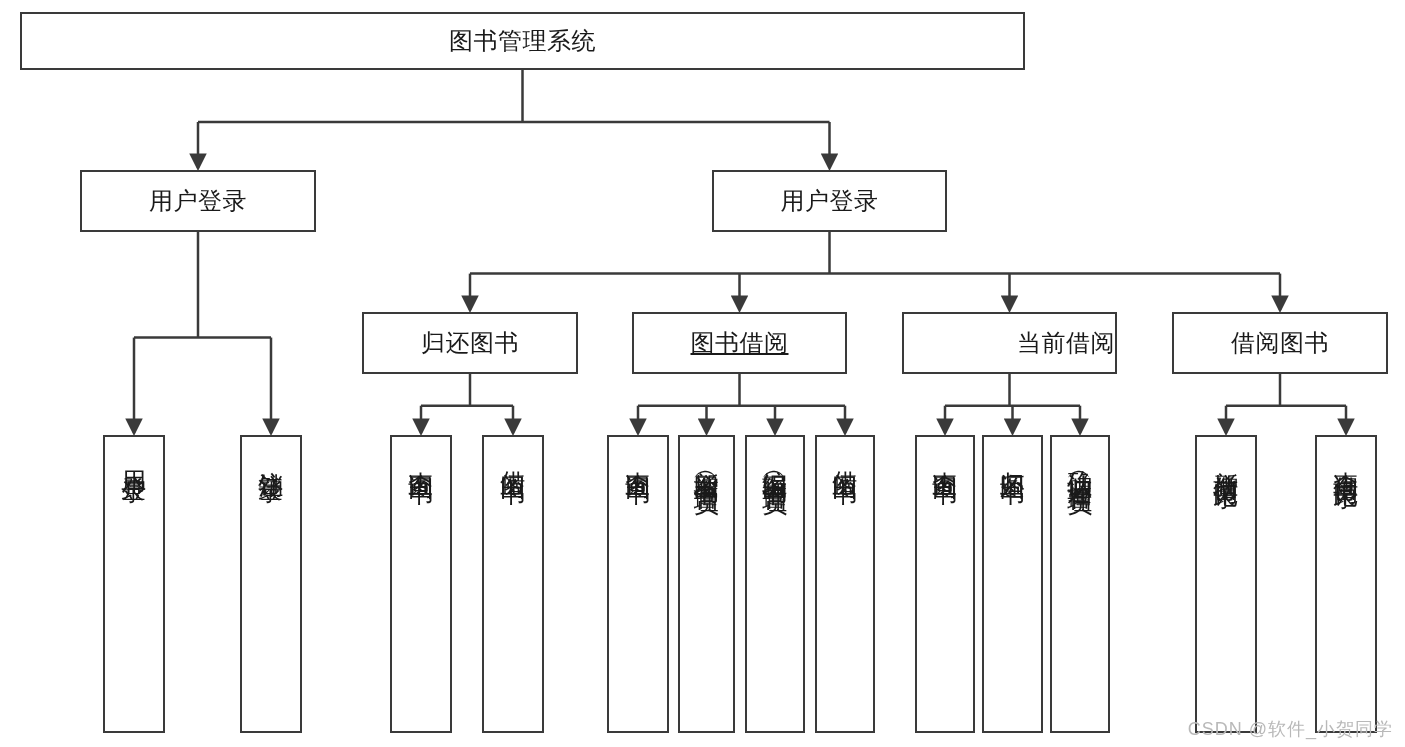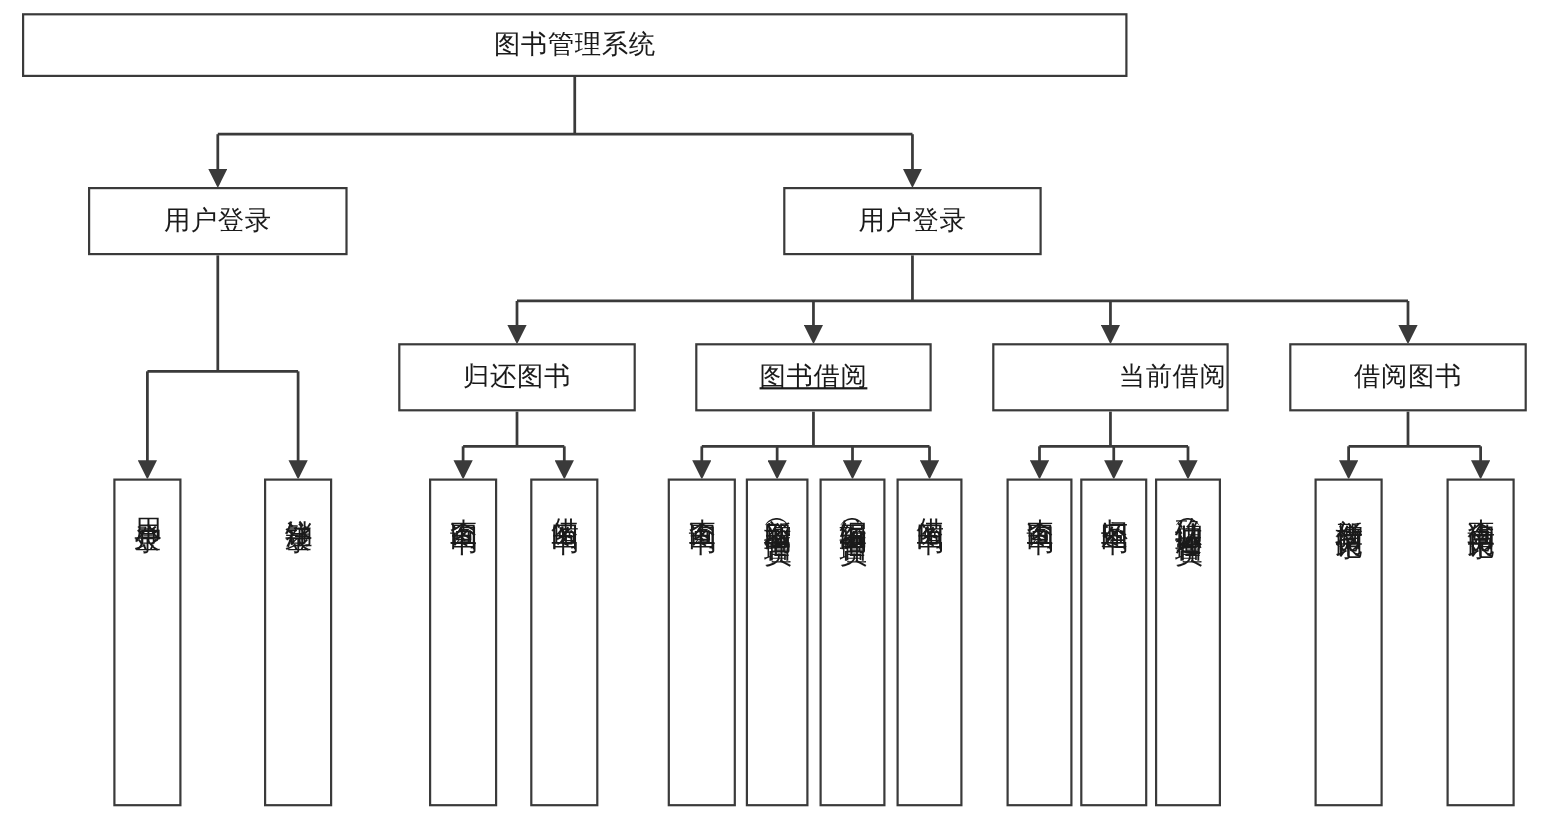--- a/index.html
+++ b/index.html
@@ -170,13 +170,14 @@
         <span class="label">确认归还（管理员）</span>
       </div>
       <div class="node vert" style="left: 1195px; top: 435px; width: 62px; height: 298px;">
         <span class="label">新增借阅记录</span>
       </div>
       <div class="node vert" style="left: 1315px; top: 435px; width: 62px; height: 298px;">
         <span class="label">查询借阅记录</span>
       </div>
     </div>
 
+  <div id="watermark">CSDN @软件_小贺同学</div>
 </div>
 
 </body></html>

